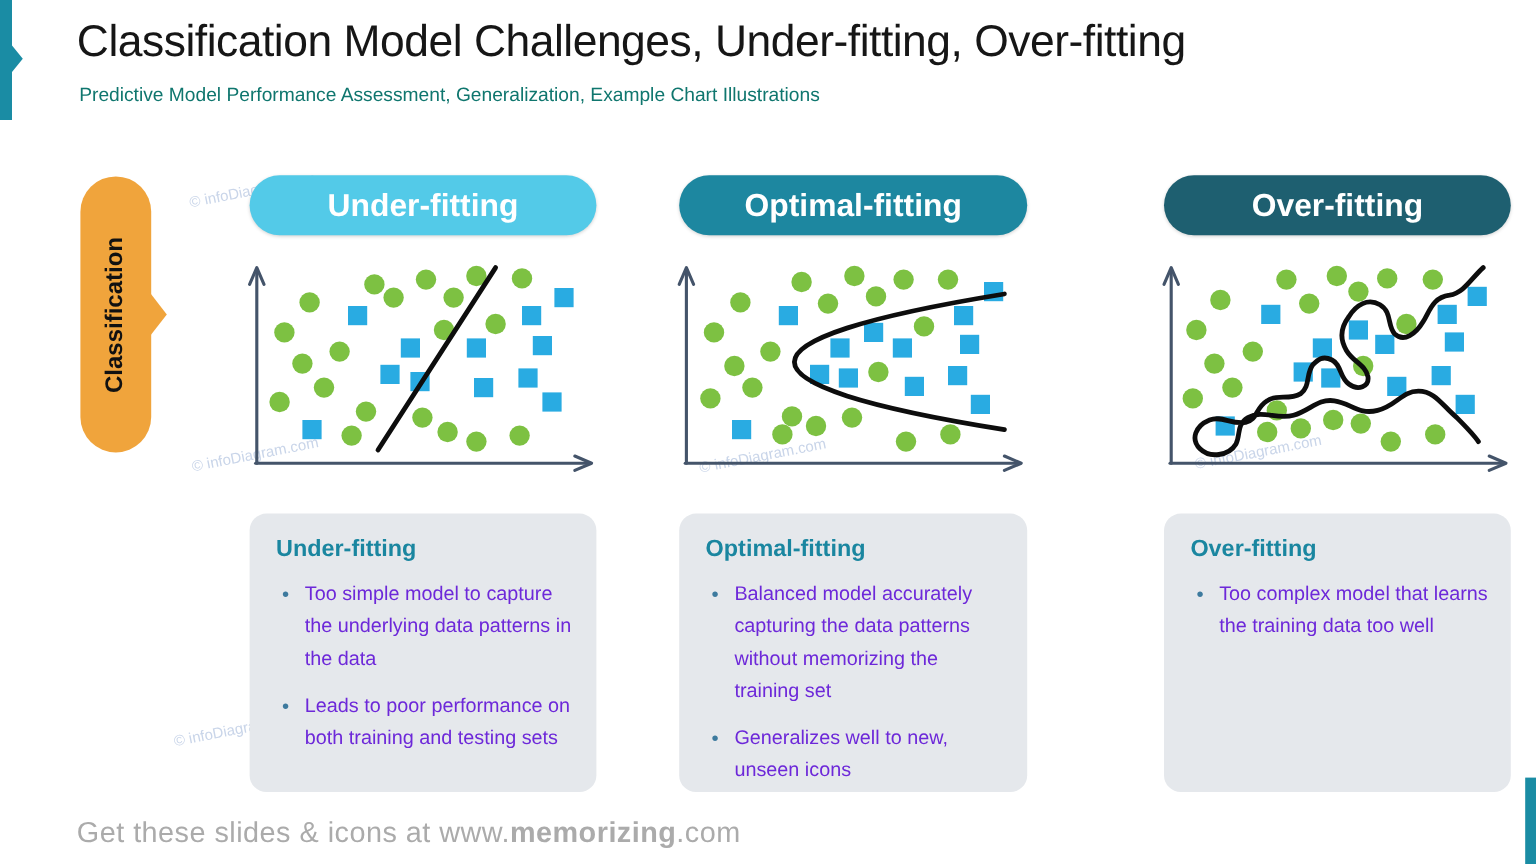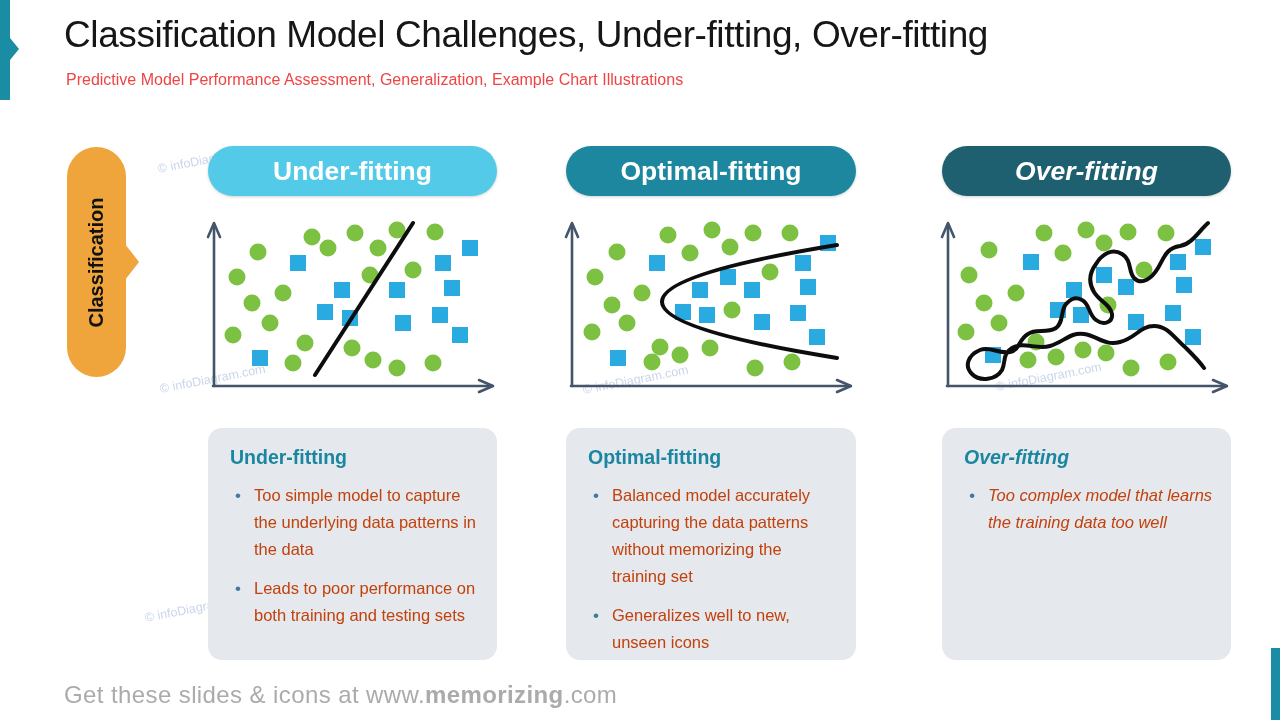--- a/index.html
+++ b/index.html
@@ -9,21 +9,21 @@
 
   
   .accent-left{position:absolute;left:0;top:0;width:10px;height:100px;background:#1A8CA4;}
   .accent-left::after{content:"";position:absolute;left:10px;top:38px;width:0;height:0;
        border-left:9px solid #1A8CA4;border-top:11px solid transparent;border-bottom:11px solid transparent;}
   .accent-br{position:absolute;right:0;bottom:0;width:9px;height:72px;background:#1A8CA4;}
 
   
   .title{position:absolute;left:64px;top:12px;font-size:37px;line-height:46px;font-weight:400;
        color:#161616;letter-spacing:-0.4px;white-space:nowrap;}
-  .subtitle{position:absolute;left:66px;top:71px;font-size:16px;color:#ef4444;}
+  .subtitle{position:absolute;left:66px;top:71px;font-size:16px;color:#0f766e;}
 
   
   .wm{position:absolute;font-size:12.5px;color:#C9D5E9;white-space:nowrap;
       transform:rotate(-11deg);transform-origin:left center;z-index:0;}
   .wm1{left:158px;top:162px;}
   .wm2{left:160px;top:382px;}
   .wm3{left:583px;top:383px;}
   .wm4{left:996px;top:380px;}
   .wm5{left:145px;top:611px;}
 
@@ -31,34 +31,34 @@
   .side-tab{position:absolute;left:67px;top:147px;width:59px;height:230px;background:#F0A43C;
       border-radius:30px;display:flex;align-items:center;justify-content:center;z-index:2;}
   .side-tab::after{content:"";position:absolute;left:58px;top:97px;width:0;height:0;
       border-left:14px solid #F0A43C;border-top:18px solid transparent;border-bottom:18px solid transparent;}
   .side-tab-text{transform:rotate(-90deg);white-space:nowrap;font-size:20px;font-weight:700;color:#111;}
 
   
   .col{position:absolute;top:0;height:591px;z-index:1;}
   .col1{left:208px;width:289px;}
   .col2{left:566px;width:290px;}
-  .col3{left:942px;width:289px;font-style:italic;}
+  .col3{left:970px;width:289px;}
 
   .pill{position:absolute;top:146px;left:0;right:0;height:50px;border-radius:25px;
       display:flex;align-items:center;justify-content:center;color:#fff;font-size:26.5px;
       font-weight:700;box-shadow:0 1px 3px rgba(0,0,0,.18);}
 
   .chart{position:absolute;top:210px;left:0;width:292px;height:185px;overflow:visible;}
 
   .card{position:absolute;top:428px;left:0;right:0;height:232px;background:#E5E8EC;
       border-radius:14px;padding:18px 16px 0 22px;box-sizing:border-box;}
   .card-title{font-size:19.5px;font-weight:700;color:#1A86A0;margin-bottom:13px;}
   .bullets{margin:0;padding:0;list-style:none;}
   .bullets li{position:relative;padding-left:24px;margin-bottom:12px;font-size:16.5px;
-      line-height:27px;color:#c2410c;}
+      line-height:27px;color:#6d28d9;}
   .bullets li::before{content:"\2022";position:absolute;left:5px;top:0;color:#3D7A9E;font-size:17px;}
 
   
   .footer{position:absolute;left:64px;top:681px;font-size:24px;color:#ABABAB;letter-spacing:0.4px;}
   .footer .brand{font-weight:700;}
 </style>
 </head>
 <body>
 
 <div class="slide">

